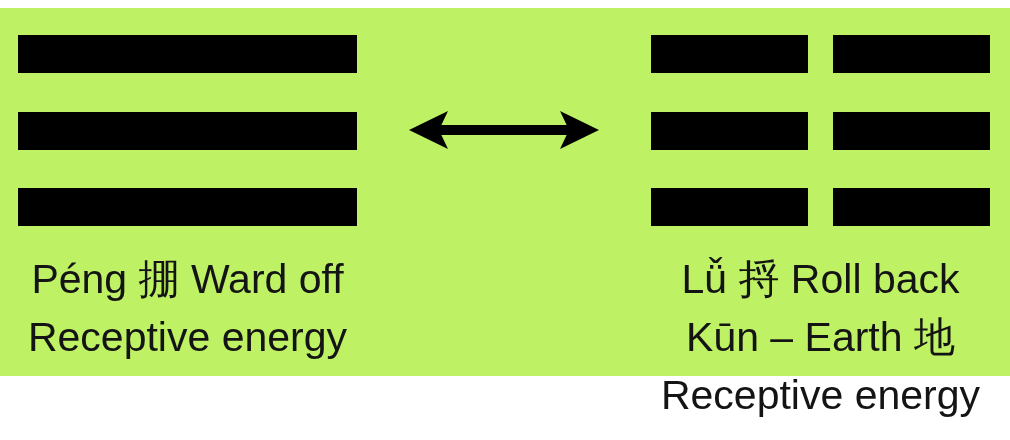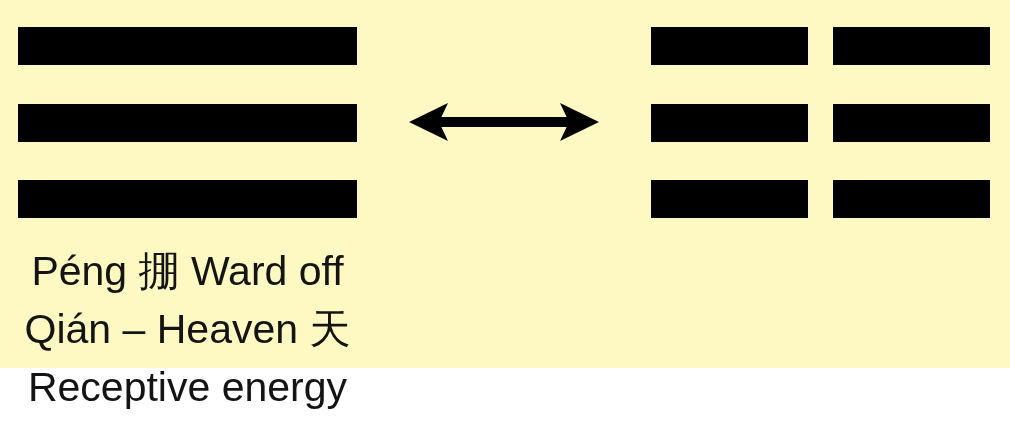--- a/index.html
+++ b/index.html
@@ -10,21 +10,22 @@
     width: 1010px;
     height: 440px;
     background: #ffffff;
     font-family: "Liberation Sans", "DejaVu Sans", sans-serif;
     overflow: hidden;
   }
   .canvas {
     position: relative;
     width: 1010px;
     height: 368px;
-    background: #fef9c3;
+    background: #bef264;
+    margin-top: 8px;
   }
 
   
   .trigram {
     position: absolute;
     top: 27px;
     width: 339px;
     height: 191px;
     display: flex;
     flex-direction: column;
@@ -113,18 +114,22 @@
         <span class="seg" style="background: rgb(0, 0, 0);"></span>
       </div>
       <div class="trigram-row broken" style="background: none;">
         <span class="seg" style="background: rgb(0, 0, 0);"></span>
         <span class="seg" style="background: rgb(0, 0, 0);"></span>
       </div>
     </div>
 
   <div class="caption caption-left" style="color: rgb(20, 20, 20);">
     <span class="caption-line">Péng 掤 Ward off</span>
-    <span class="caption-line">Qián – Heaven 天</span>
     <span class="caption-line">Receptive energy</span>
   </div>
 
+  <div class="caption caption-right" style="color: rgb(20, 20, 20);">
+    <span class="caption-line">Lǚ 捋 Roll back</span>
+    <span class="caption-line">Kūn – Earth 地</span>
+    <span class="caption-line">Receptive energy</span>
+  </div>
 
 </div>
 
 </body></html>

